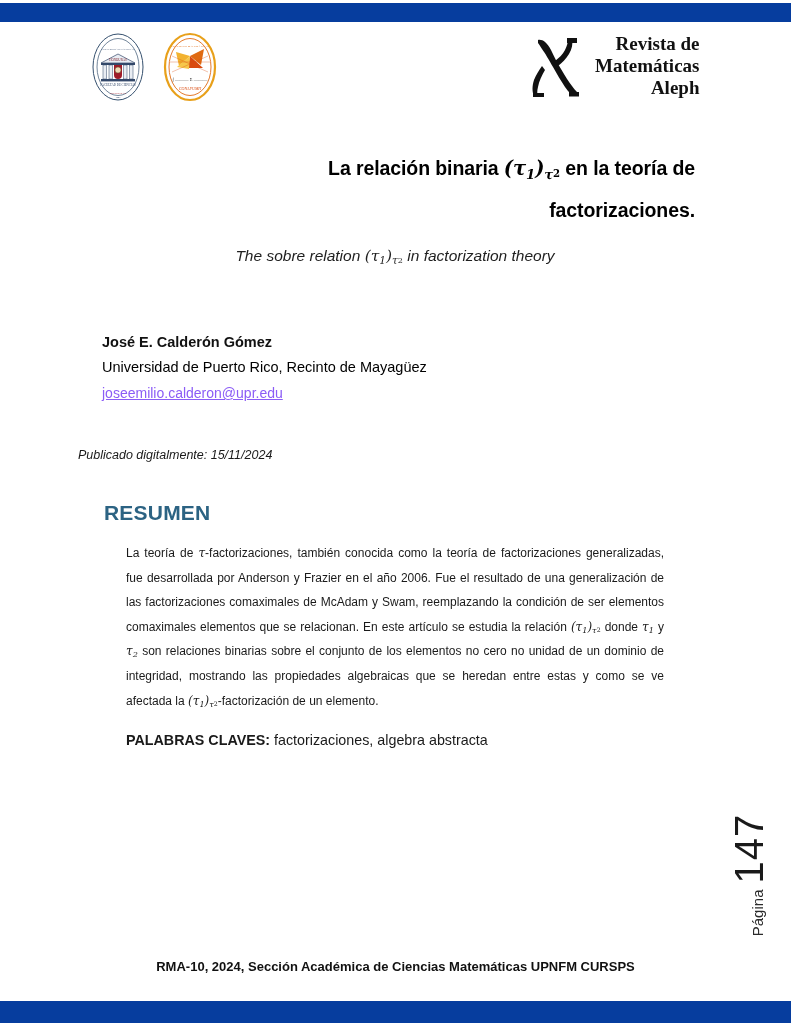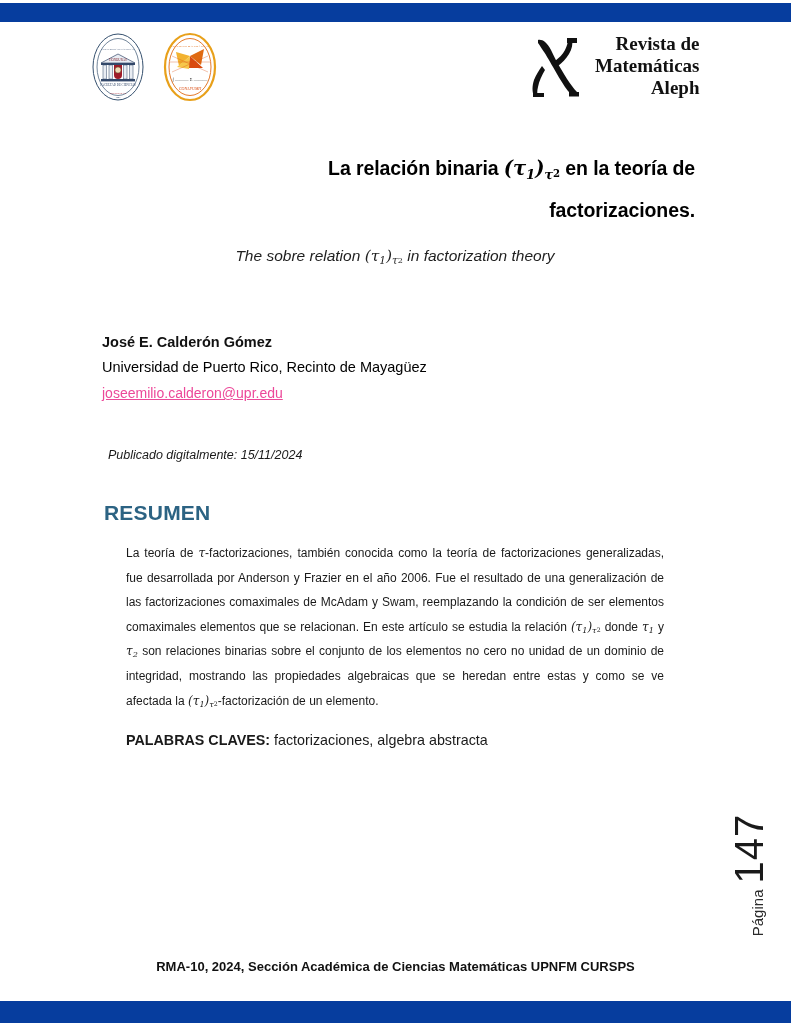--- a/index.html
+++ b/index.html
@@ -134,26 +134,26 @@
     color: #111111;
     margin: 0 0 9px 0;
   }
   .author-affil {
     font-size: 14.5px;
     color: #000000;
     margin: 0 0 9px 0;
   }
   .author-email {
     font-size: 14px;
-    color: #ec4899;
+    color: #8b5cf6;
     display: inline-block;
   }
   .pubdate {
     position: absolute;
-    left: 108px;
+    left: 78px;
     top: 448px;
     font-size: 12.5px;
     font-style: italic;
     color: #1a1a1a;
   }
 
   
   .section-head {
     position: absolute;
     left: 104px;

